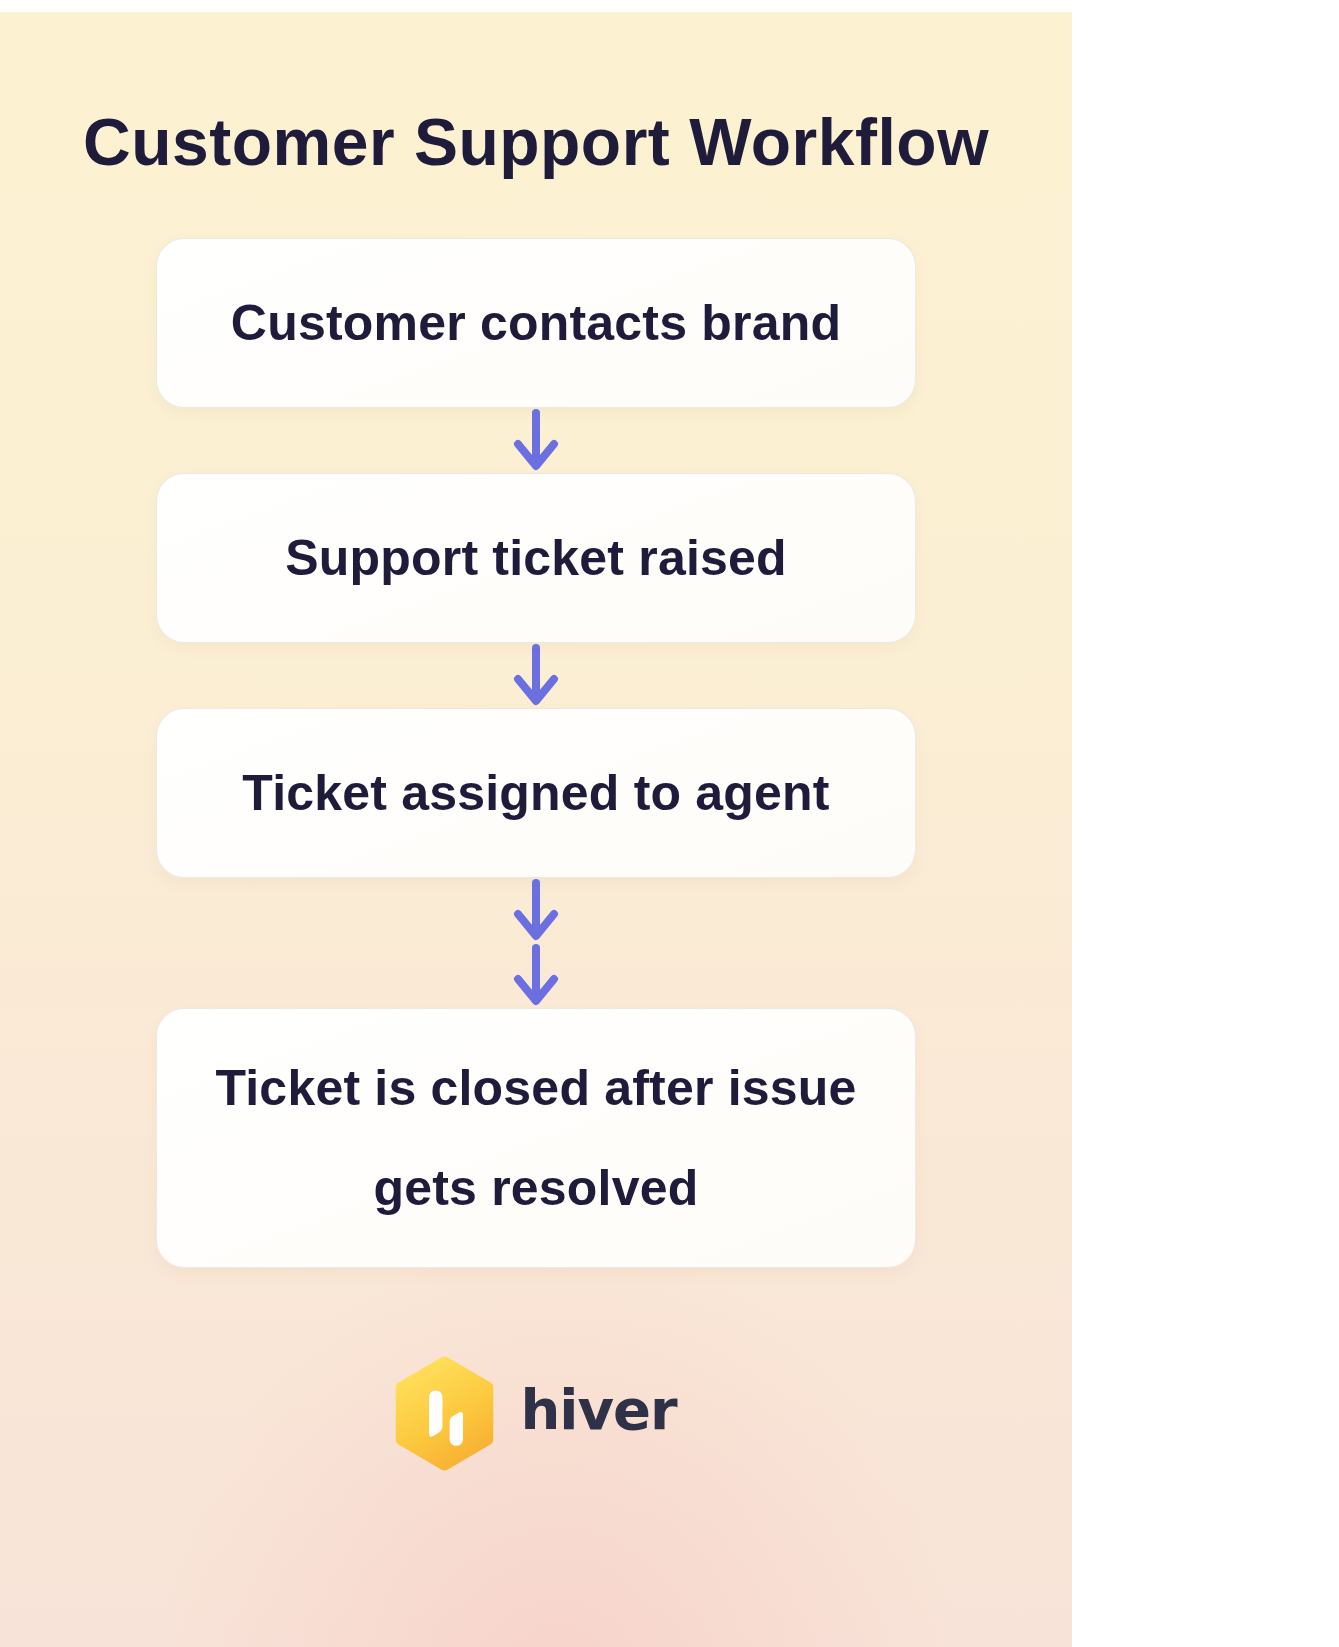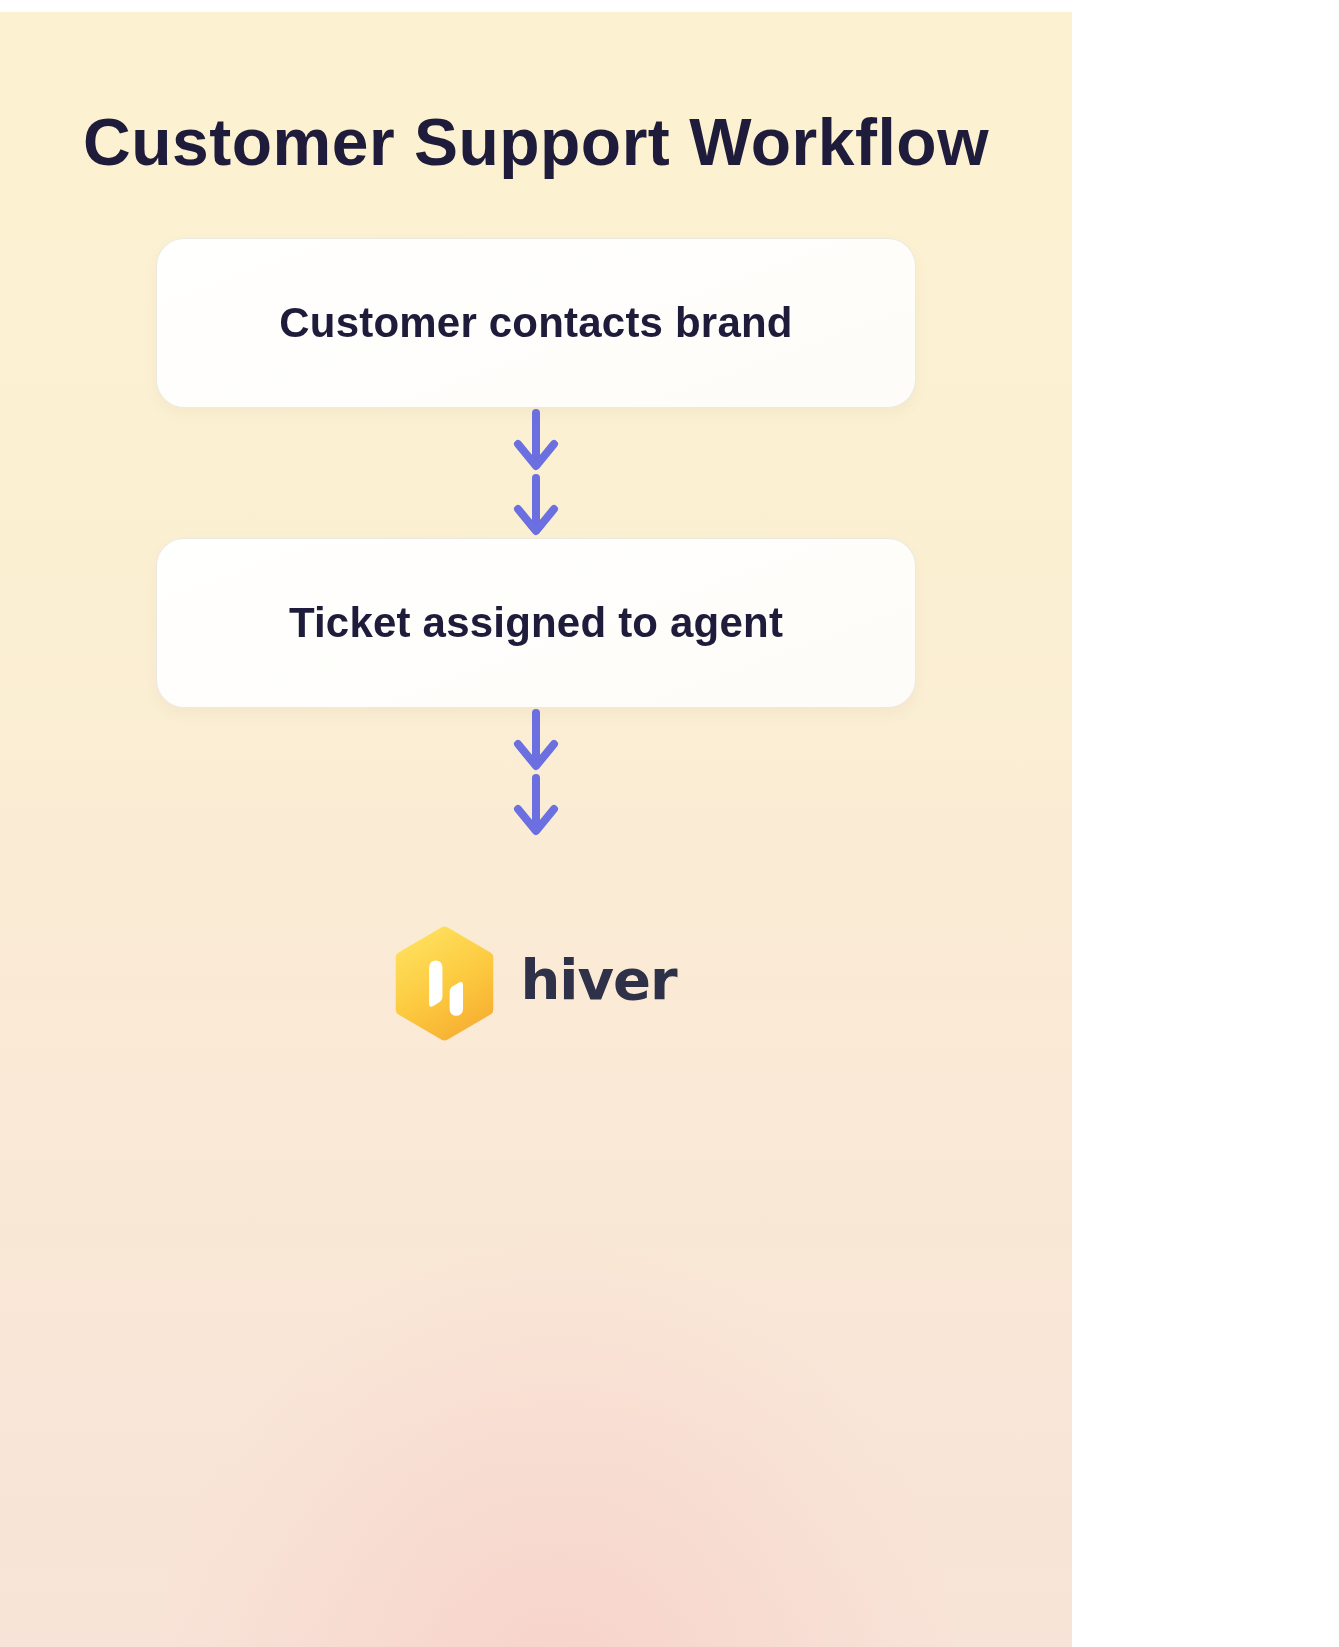--- a/index.html
+++ b/index.html
@@ -46,21 +46,21 @@
     display: flex;
     align-items: center;
     justify-content: center;
     background: linear-gradient(160deg, #FFFFFE 0%, var(--card-background, #FEFCF8) 100%);
     border: 1px solid rgba(190, 178, 160, 0.28);
     border-radius: 28px;
     box-shadow: 0 6px 14px rgba(140, 100, 60, 0.05);
   }
 
   .step-label {
-    font-size: 42px;
+    font-size: 50px;
     line-height: 2.0;
     font-weight: bold;
     letter-spacing: 0.2px;
     text-align: center;
     white-space: pre-line;
     color: var(--text, #1E1C3A);
     font-family: "Liberation Sans", "DejaVu Sans", sans-serif;
   }
 
   .arrow-wrap {
@@ -100,20 +100,23 @@
     <span class="step-label">Customer contacts brand</span>
   </div>
 
   <div class="arrow-wrap">
     <svg width="46" height="62" viewBox="0 0 46 62" xmlns="http://www.w3.org/2000/svg" fill="none" style="stroke:var(--arrow, #6B6FE0)" stroke-width="8" stroke-linecap="round" stroke-linejoin="round">
       <path d="M23 4 L23 48"></path>
       <path d="M5 35 L23 57 L41 35"></path>
     </svg>
   </div>
 
+  <div class="step-box">
+    <span class="step-label">Support ticket raised</span>
+  </div>
 
   <div class="arrow-wrap">
     <svg width="46" height="62" viewBox="0 0 46 62" xmlns="http://www.w3.org/2000/svg" fill="none" style="stroke:var(--arrow, #6B6FE0)" stroke-width="8" stroke-linecap="round" stroke-linejoin="round">
       <path d="M23 4 L23 48"></path>
       <path d="M5 35 L23 57 L41 35"></path>
     </svg>
   </div>
 
   <div class="step-box">
     <span class="step-label">Ticket assigned to agent</span>
@@ -127,20 +130,24 @@
   </div>
 
 
   <div class="arrow-wrap">
     <svg width="46" height="62" viewBox="0 0 46 62" xmlns="http://www.w3.org/2000/svg" fill="none" style="stroke:var(--arrow, #6B6FE0)" stroke-width="8" stroke-linecap="round" stroke-linejoin="round">
       <path d="M23 4 L23 48"></path>
       <path d="M5 35 L23 57 L41 35"></path>
     </svg>
   </div>
 
+  <div class="step-box">
+    <span class="step-label">Ticket is closed after issue
+gets resolved</span>
+  </div>
 </div>
 
   <div class="brand">
     <span class="brand-mark">
       <svg width="99" height="115" viewBox="0 0 96 112" xmlns="http://www.w3.org/2000/svg">
         <defs>
           <linearGradient id="hexGrad" x1="0.25" y1="0" x2="0.75" y2="1">
             <stop offset="0" style="stop-color:var(--logo-yellow-light, #FFDF5C)"></stop>
             <stop offset="0.55" stop-color="#FCC93F"></stop>
             <stop offset="1" style="stop-color:var(--logo-yellow-dark, #F7B032)"></stop>

